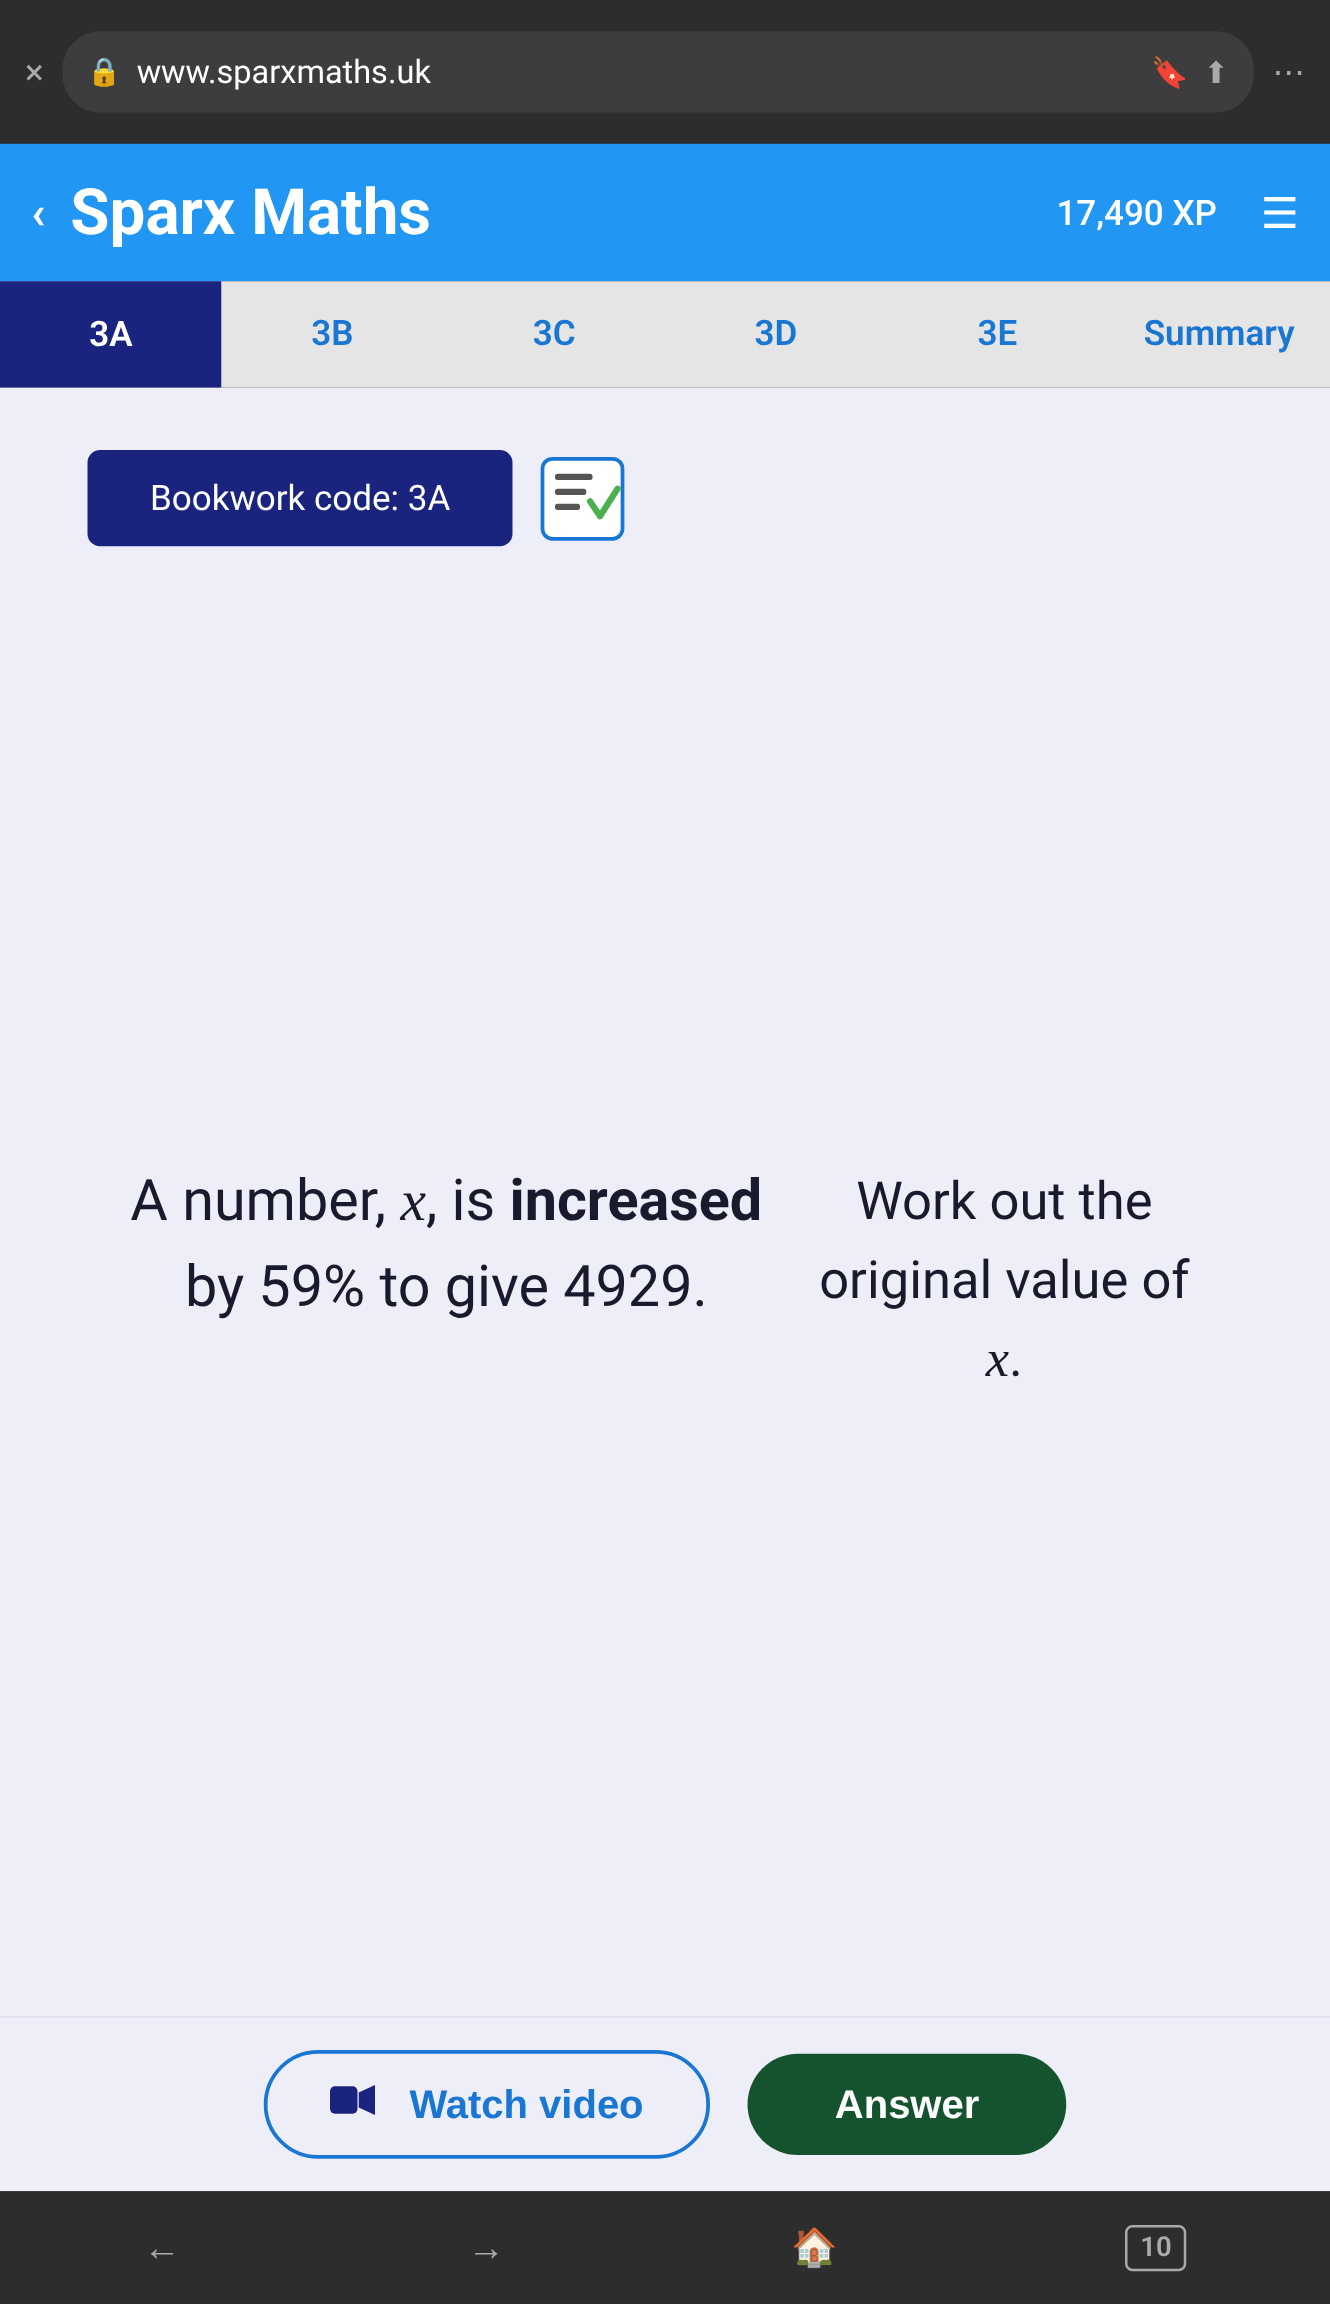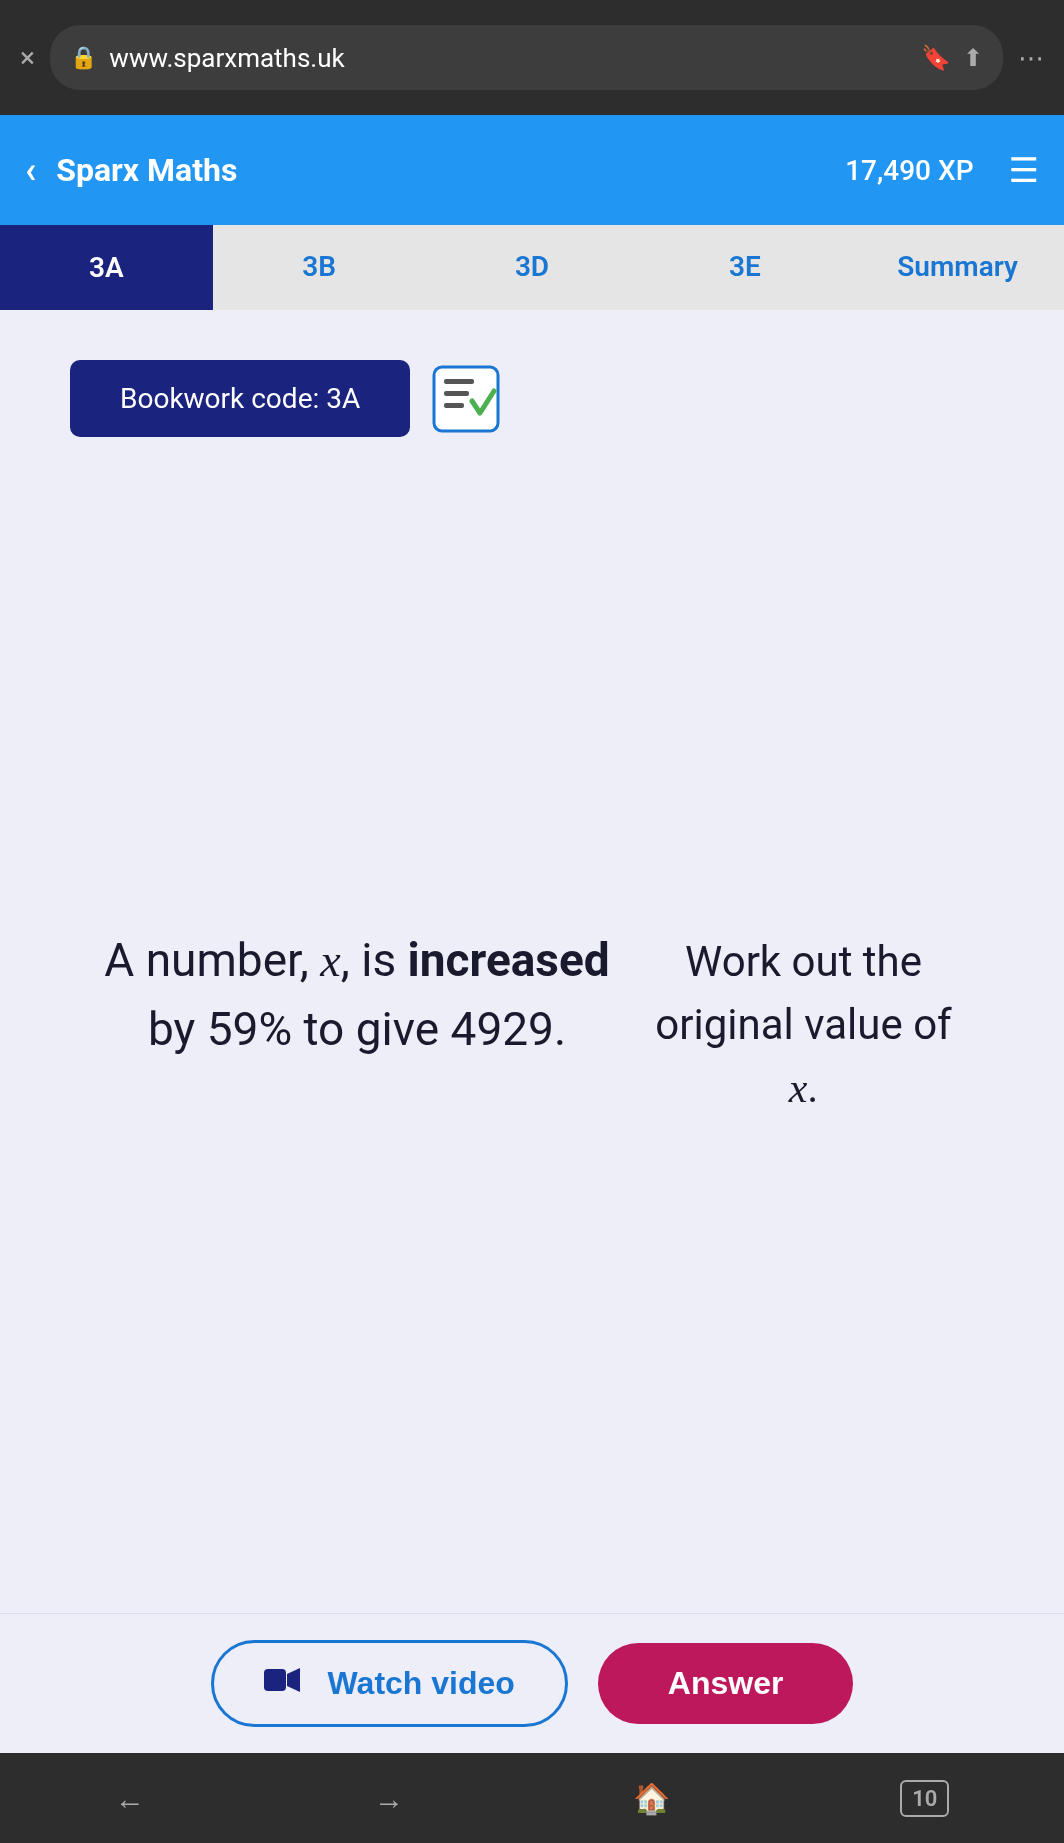--- a/index.html
+++ b/index.html
@@ -72,21 +72,21 @@
     }
 
     .back-icon {
       color: #fff;
       font-size: 36px;
       font-weight: bold;
     }
 
     .app-title {
       color: #fff;
-      font-size: 32px;
+      font-size: 51px;
       font-weight: bold;
       flex: 1;
     }
 
     .xp-display {
       color: #fff;
       font-size: 28px;
       font-weight: 500;
     }
 
@@ -214,21 +214,21 @@
       font-weight: 600;
       padding: 22px 50px;
       border-radius: 50px;
       cursor: pointer;
       display: flex;
       align-items: center;
       gap: 28px;
     }
 
     .answer-btn {
-      background: #be185d;
+      background: #14532d;
       border: none;
       color: #fff;
       font-size: 32px;
       font-weight: 600;
       padding: 22px 70px;
       border-radius: 50px;
       cursor: pointer;
     }
 
     
@@ -282,20 +282,23 @@
   <span class="xp-display">17,490 XP</span>
   <span class="hamburger-icon">☰</span>
 </div>
 
 <div class="tab-bar">
   <div class="tab active">
     <span>3A</span>
   </div>
   <div class="tab">
     <span>3B</span>
+  </div>
+  <div class="tab">
+    <span>3C</span>
   </div>
   <div class="tab">
     <span>3D</span>
   </div>
   <div class="tab">
     <span>3E</span>
   </div>
   <div class="tab">
     <span>Summary</span>
   </div>

